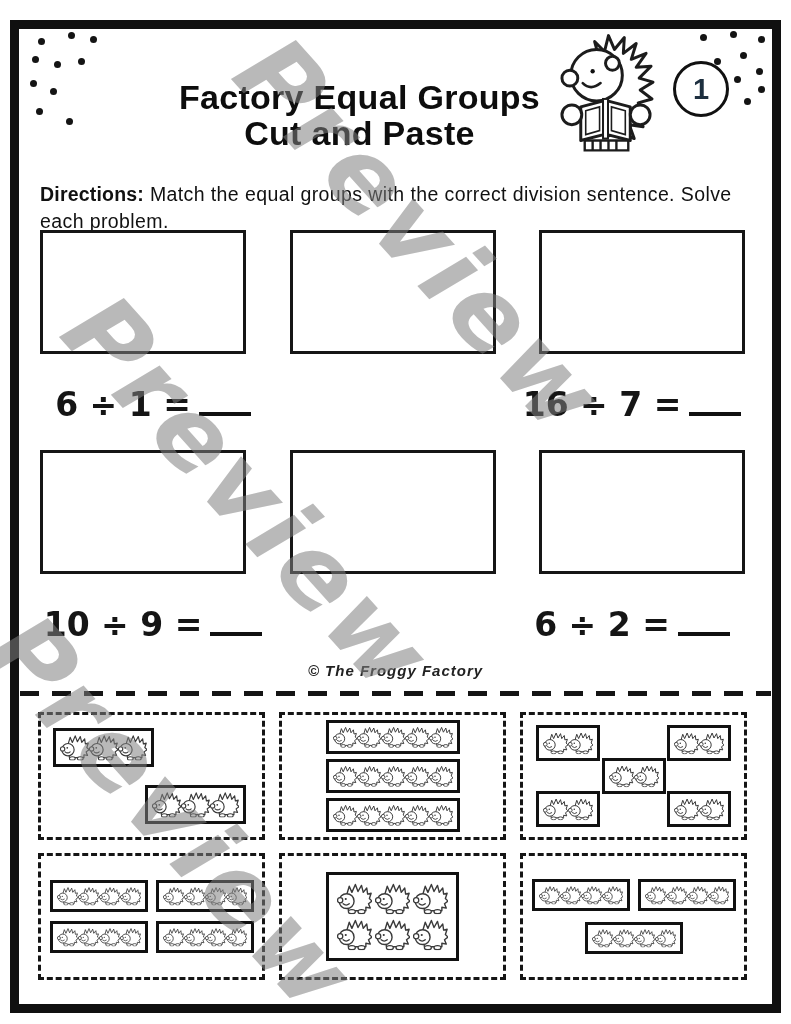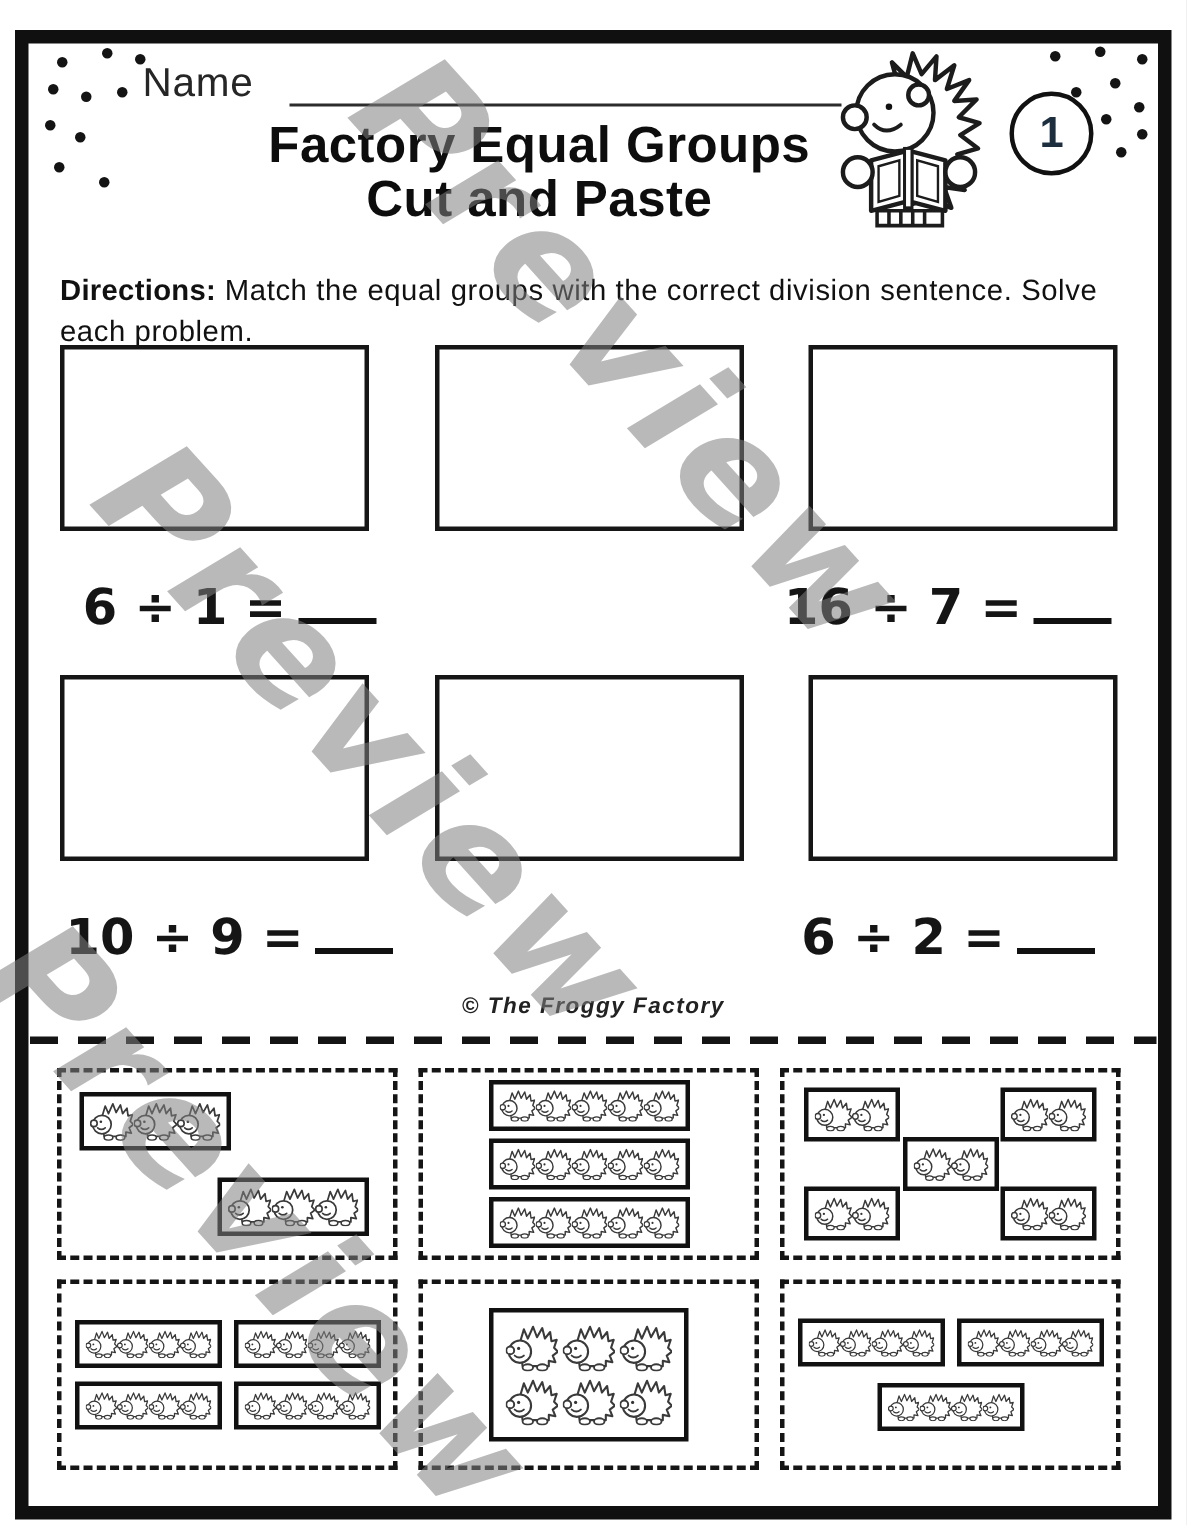--- a/index.html
+++ b/index.html
@@ -121,24 +121,20 @@
       <span style="left:90px;top:3px"></span>
     <span style="left:118px;top:8px"></span>
       <span style="left:74px;top:30px"></span>
     <span style="left:100px;top:24px"></span>
       <span style="left:116px;top:40px"></span>
     <span style="left:94px;top:48px"></span>
       <span style="left:118px;top:58px"></span>
     <span style="left:104px;top:70px"></span>
   </div>
 
-  <div class="name-row">
-    <span class="name-label">Name</span>
-    <span class="name-line"></span>
-  </div>
 
   <svg class="hero" viewBox="0 0 100 122">
     <path d="M44 30 L38 8 L48 18 L52 2 L58 16 L68 4 L67 20 L80 10 L75 26 L90 20 L80 34 L95 33 L83 45 L97 49 L84 57 L96 66 L82 70 L93 80 L79 82 L87 94 L73 92 L78 106 L62 100 L50 104 Z" fill="#ffffff" stroke="#1c1c1c" stroke-width="3" stroke-linejoin="round"></path>
     <circle cx="40" cy="42" r="26" fill="#ffffff" stroke="#1c1c1c" stroke-width="3"></circle>
     <circle cx="13" cy="45" r="8" fill="#ffffff" stroke="#1c1c1c" stroke-width="3"></circle>
     <circle cx="56" cy="30" r="7" fill="#ffffff" stroke="#1c1c1c" stroke-width="3"></circle>
     <circle cx="36" cy="38" r="2.2" fill="#111"></circle>
     <path d="M26 50 Q34 58 44 50" fill="none" stroke="#1c1c1c" stroke-width="2.6" stroke-linecap="round"></path>
     <path d="M24 74 L47 68 L47 102 L24 108 Z" fill="#ffffff" stroke="#1c1c1c" stroke-width="3" stroke-linejoin="round"></path>
     <path d="M74 74 L51 68 L51 102 L74 108 Z" fill="#ffffff" stroke="#1c1c1c" stroke-width="3" stroke-linejoin="round"></path>

